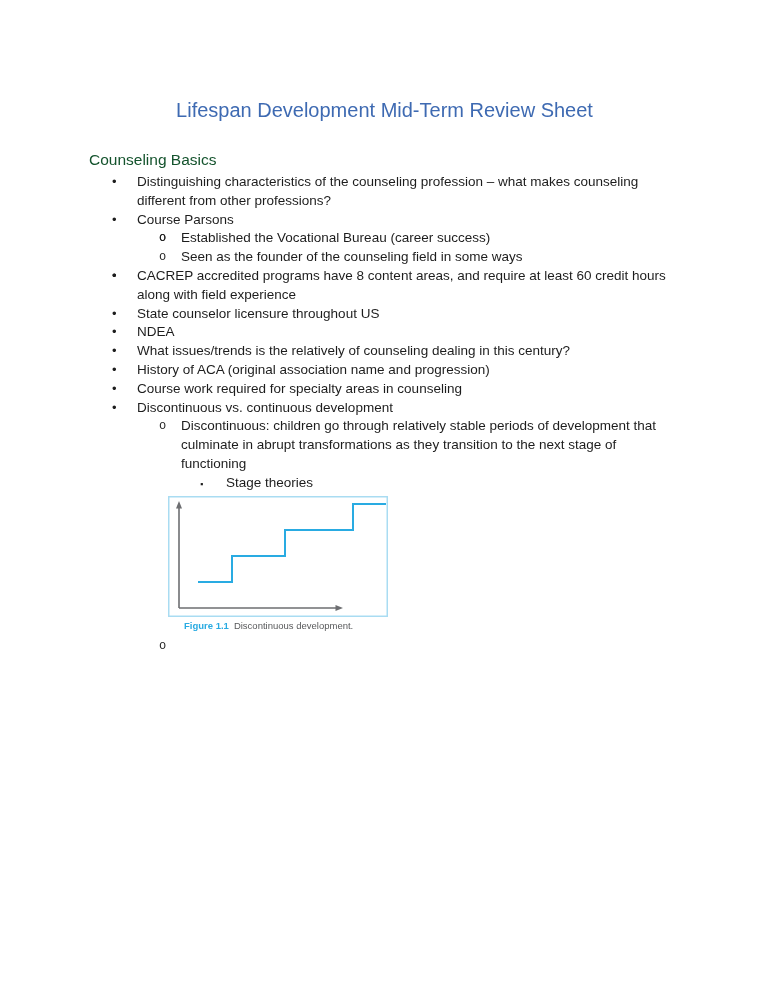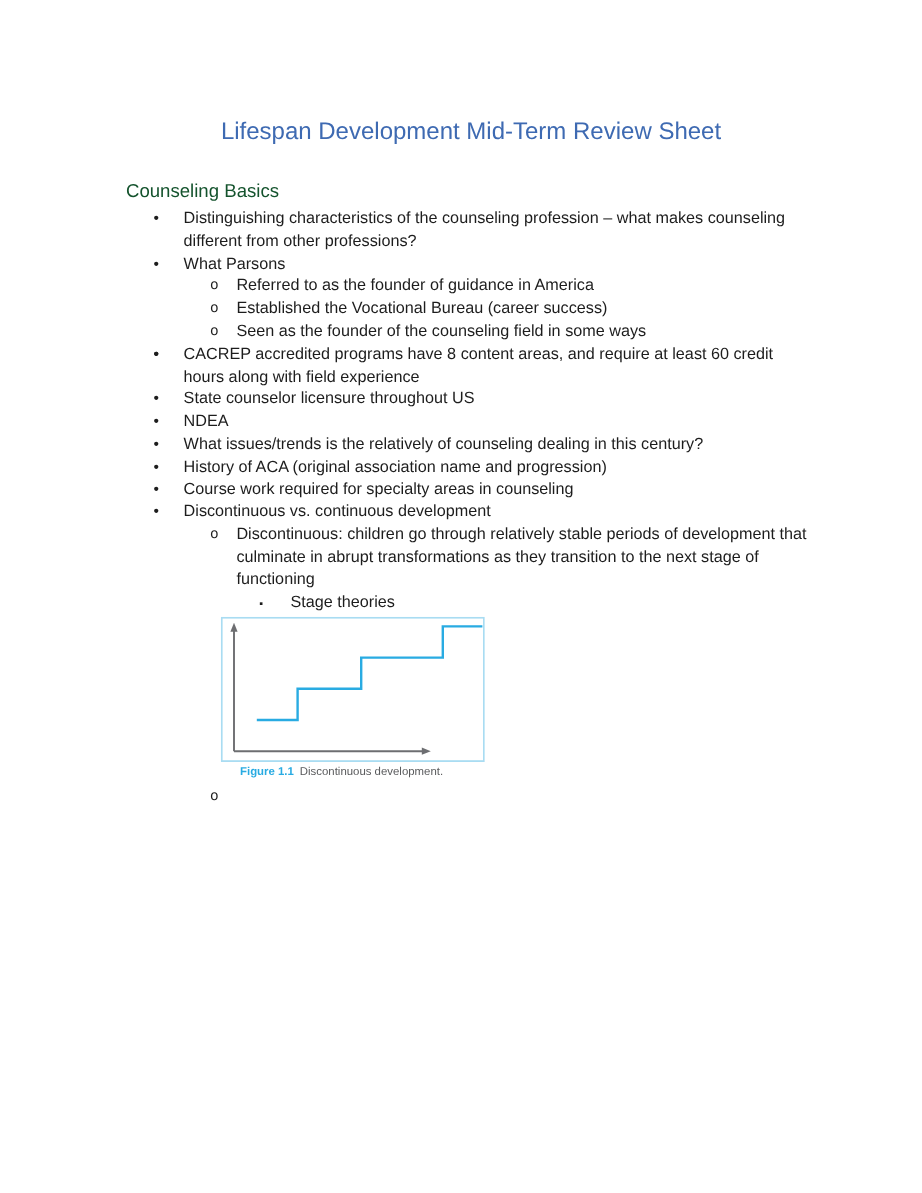--- a/index.html
+++ b/index.html
@@ -8,21 +8,20 @@
     position: relative;
     width: 768px;
     height: 994px;
     background: #ffffff;
     font-family: "Liberation Sans", sans-serif;
     color: #1d1d1d;
     overflow: hidden;
   }
   .content {
     padding: 97px 88px 0 89px;
-    margin-left: 16px;
   }
   .doc-title {
     margin: 0 0 0 0;
     font-size: 20px;
     line-height: 27px;
     font-weight: 400;
     text-align: center;
     color: #3e6ab2;
   }
   .section-heading {
@@ -82,25 +81,24 @@
     <h1 class="doc-title">Lifespan Development Mid-Term Review Sheet</h1>
 
     <h2 class="section-heading">Counseling Basics</h2>
     <div class="list">
       <div class="li l1">
         <span class="marker">•</span>
         <span class="li-text">Distinguishing characteristics of the counseling profession – what makes counseling different from other professions?</span>
       </div>
       <div class="li l1">
         <span class="marker">•</span>
-        <span class="li-text">What Parsons</span>
+        <span class="li-text">Course Parsons</span>
       </div>
       <div class="li l2">
         <span class="marker">o</span>
-        <span class="li-text">Referred to as the founder of guidance in America</span>
       </div>
       <div class="li l2">
         <span class="marker">o</span>
         <span class="li-text">Established the Vocational Bureau (career success)</span>
       </div>
       <div class="li l2">
         <span class="marker">o</span>
         <span class="li-text">Seen as the founder of the counseling field in some ways</span>
       </div>
       <div class="li l1">

